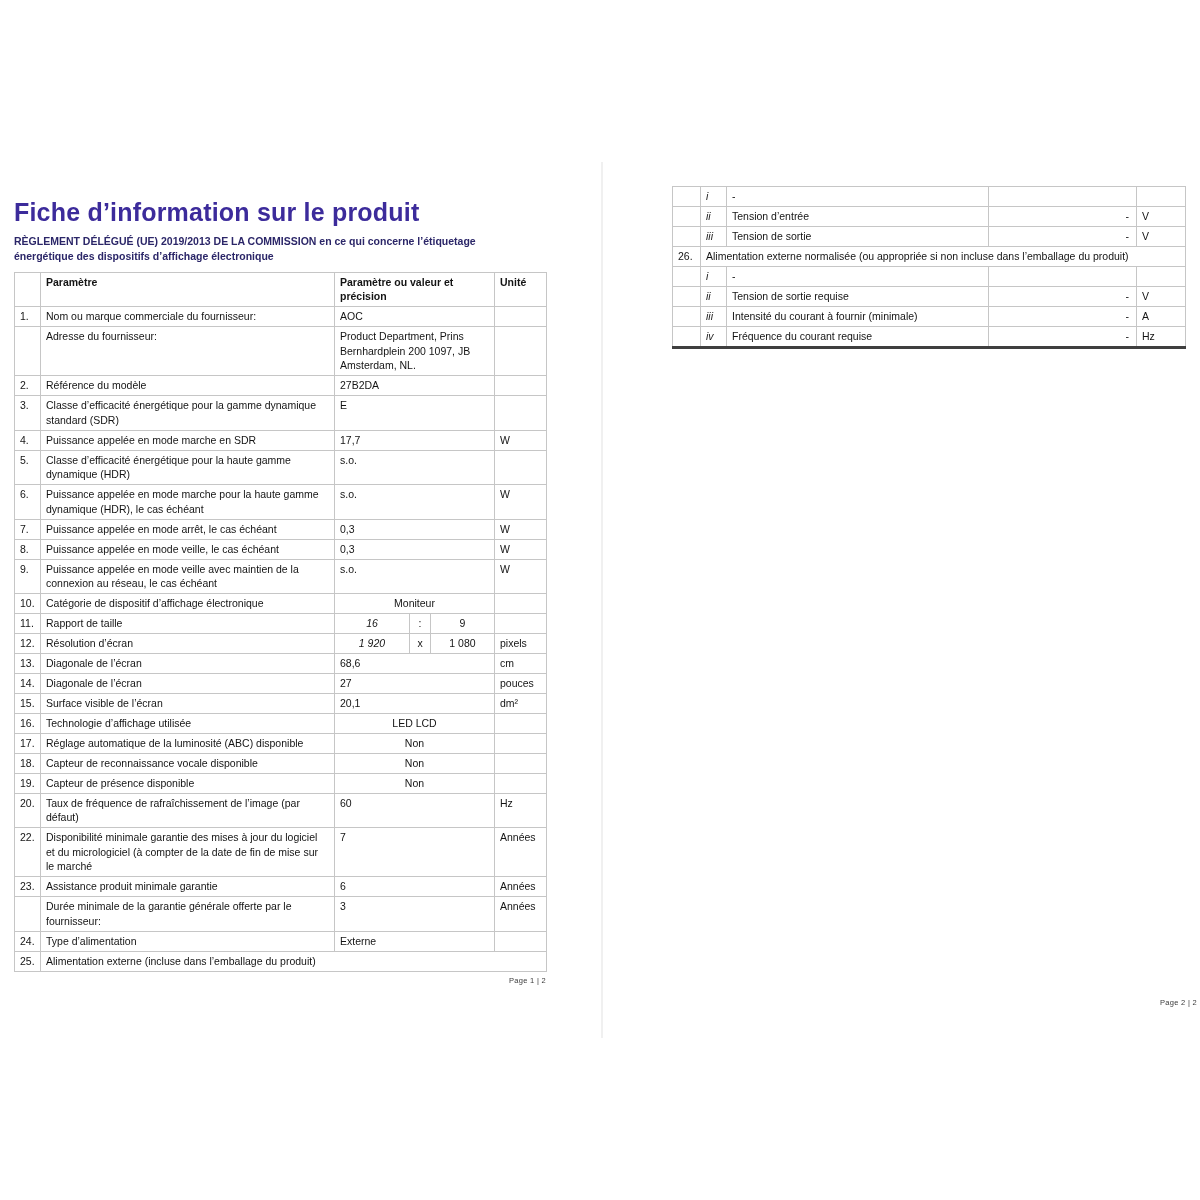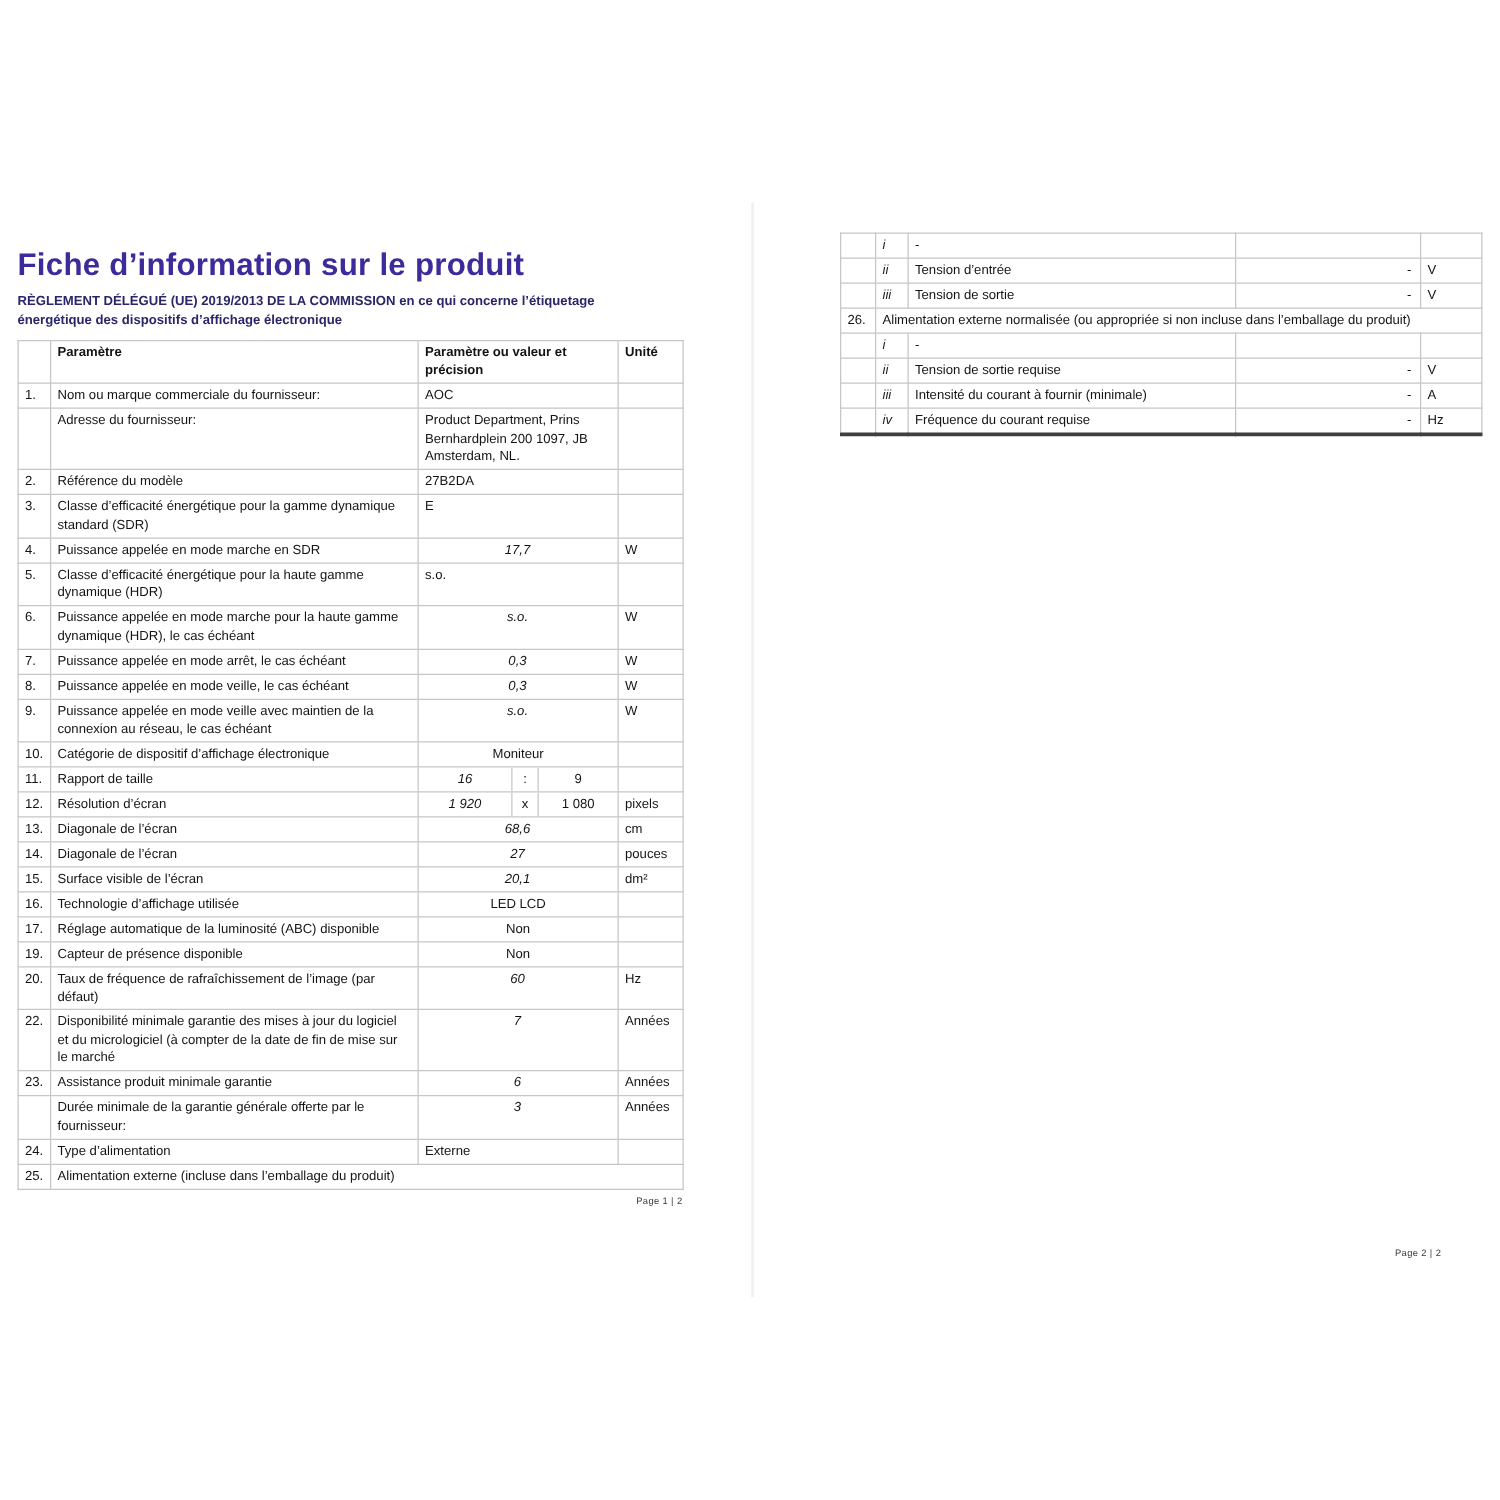--- a/index.html
+++ b/index.html
@@ -37,40 +37,40 @@
     vertical-align: top; text-align: left;
     line-height: 1.38; font-weight: normal;
     overflow: hidden;
   }
   th { font-weight: bold; }
   .c-num   { width: 26px;  padding-left: 5px; }
   .c-param { width: 294px; }
   .c-val   { width: 160px; }
   .c-unit  { width: 52px;  }
   .align-left   { text-align: left; }
-  .align-right  { text-align: center; padding-right: 6px; font-style: italic; }
+  .align-right  { text-align: left; padding-right: 6px; }
   .align-center { text-align: center; }
   .c-split { padding: 0; }
   .c-split .split-wrap { display: flex; width: 100%; }
   .c-split .sp { padding: 2px 2px 2.5px 2px; text-align: center; }
   .c-split .sp1 { width: 74px; font-style: italic; }
   .c-split .sp2 { width: 22px; border-left: 1px solid #c6c6c6; border-right: 1px solid #c6c6c6; }
   .c-split .sp3 { width: 63px; }
   .page-footer {
     margin-top: 4px; text-align: right;
     font-size: 7.5px; color: #3a3a3a; letter-spacing: 0.3px;
   }
   
   .c2-num  { width: 28px; margin-left: 16px; }
   .c2-sub  { width: 26px; font-style: italic; color: #222; }
   .c2-label{ width: 262px; }
   .c2-val  { width: 148px; text-align: right; padding-right: 7px; }
   .c2-unit { width: 49px; }
   .footer2 {
-    position: absolute; left: 640px; top: 998px; width: 513px;
+    position: absolute; left: 684px; top: 998px; width: 513px;
     text-align: right; font-size: 7.5px; color: #3a3a3a; letter-spacing: 0.3px;
   }
 </style>
 </head>
 <body>
 
 <div class="page-divider"></div>
 
 <div class="page1">
   <div class="doc-title">Fiche d’information sur le produit</div>
@@ -200,20 +200,26 @@
           <td class="c-val align-center">LED LCD</td>
           <td class="c-unit"></td>
         </tr>
         <tr>
           <td class="c-num">17.</td>
           <td class="c-param">Réglage automatique de la luminosité (ABC) disponible</td>
           <td class="c-val align-center">Non</td>
           <td class="c-unit"></td>
         </tr>
         <tr>
+          <td class="c-num">18.</td>
+          <td class="c-param">Capteur de reconnaissance vocale disponible</td>
+          <td class="c-val align-center">Non</td>
+          <td class="c-unit"></td>
+        </tr>
+        <tr>
           <td class="c-num">19.</td>
           <td class="c-param">Capteur de présence disponible</td>
           <td class="c-val align-center">Non</td>
           <td class="c-unit"></td>
         </tr>
         <tr>
           <td class="c-num">20.</td>
           <td class="c-param">Taux de fréquence de rafraîchissement de l’image (par défaut)</td>
           <td class="c-val align-right">60</td>
           <td class="c-unit">Hz</td>

